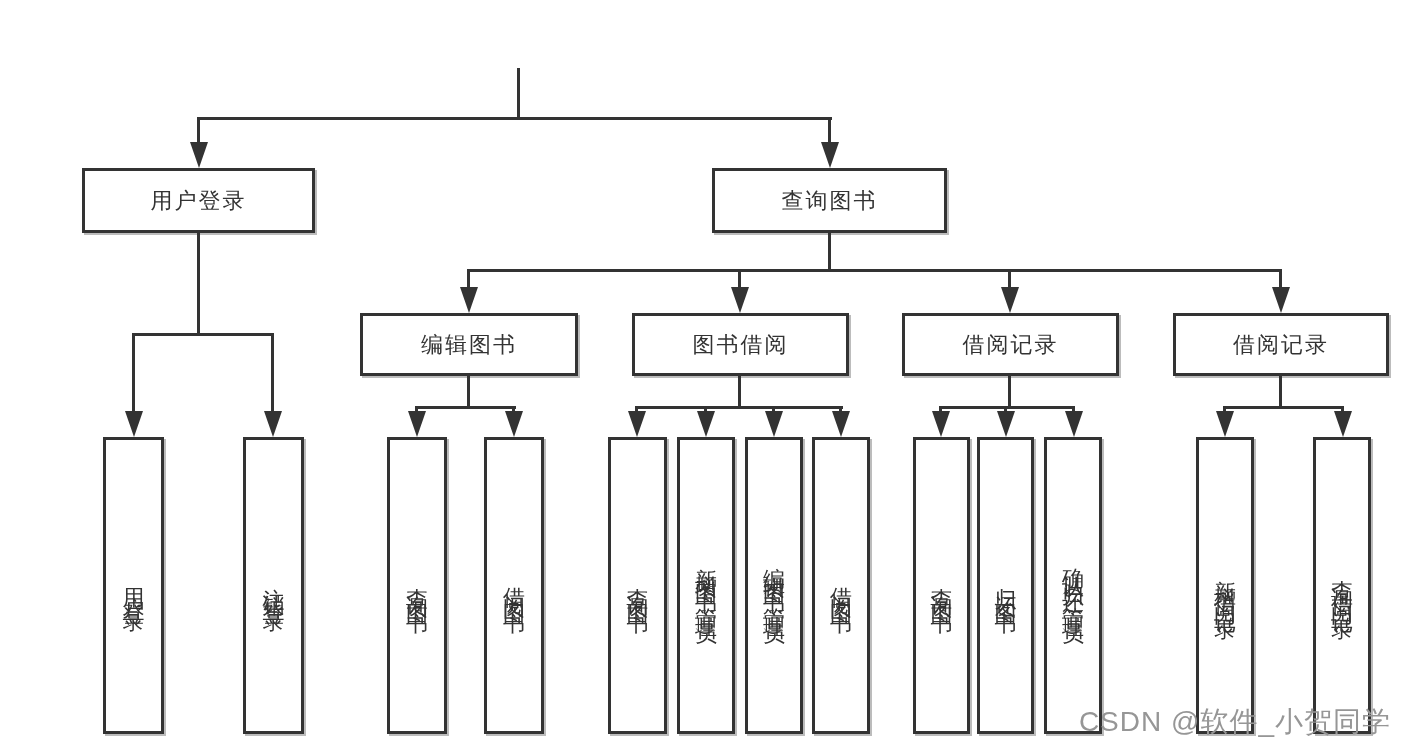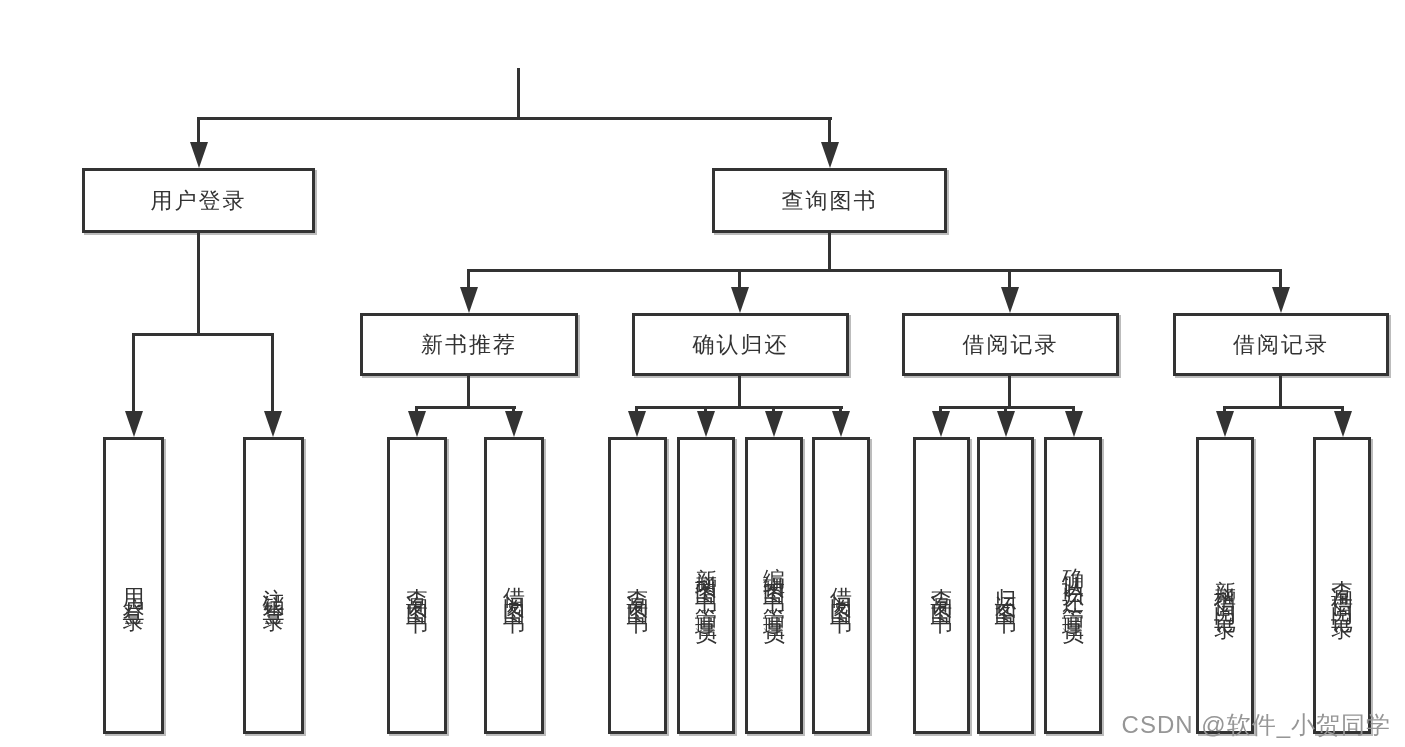--- a/index.html
+++ b/index.html
@@ -21,21 +21,21 @@
   .vline,.hline{position:absolute;background:#333333;}
   .vline{width:3px;}
   .hline{height:3px;}
   .arrow{
     position:absolute;width:0;height:0;
     border-left:9px solid transparent;border-right:9px solid transparent;
     border-top:26px solid #333333;
   }
   .watermark{
     position:absolute;right:14px;bottom:6px;
-    font-size:24px;color:#969696;letter-spacing:1px;white-space:nowrap;
+    font-size:28px;color:#969696;letter-spacing:1px;white-space:nowrap;
   }
 </style>
 </head>
 <body>
 
 <div class="canvas">
 
 
   <div class="vline" style="left:517px;top:68px;height:51px;"></div>
   <div class="hline" style="left:197px;top:117px;width:635px;"></div>
@@ -63,24 +63,24 @@
   <div class="vline" style="left:467px;top:269px;height:22px;"></div>
   <div class="arrow" style="left:460px;top:287px;"></div>
   <div class="vline" style="left:738px;top:269px;height:22px;"></div>
   <div class="arrow" style="left:731px;top:287px;"></div>
   <div class="vline" style="left:1008px;top:269px;height:22px;"></div>
   <div class="arrow" style="left:1001px;top:287px;"></div>
   <div class="vline" style="left:1279px;top:269px;height:22px;"></div>
   <div class="arrow" style="left:1272px;top:287px;"></div>
 
   <div class="box hbox" style="left:360px;top:313px;width:218px;height:63px;">
-    <span>新书推荐</span>
+    <span>编辑图书</span>
   </div>
   <div class="box hbox" style="left:632px;top:313px;width:217px;height:63px;">
-    <span>确认归还</span>
+    <span>图书借阅</span>
   </div>
   <div class="box hbox" style="left:902px;top:313px;width:217px;height:63px;">
     <span>借阅记录</span>
   </div>
   <div class="box hbox" style="left:1173px;top:313px;width:216px;height:63px;">
     <span>借阅记录</span>
   </div>
 
   <div class="vline" style="left:467px;top:375px;height:33px;"></div>
   <div class="hline" style="left:415px;top:406px;width:101px;"></div>

